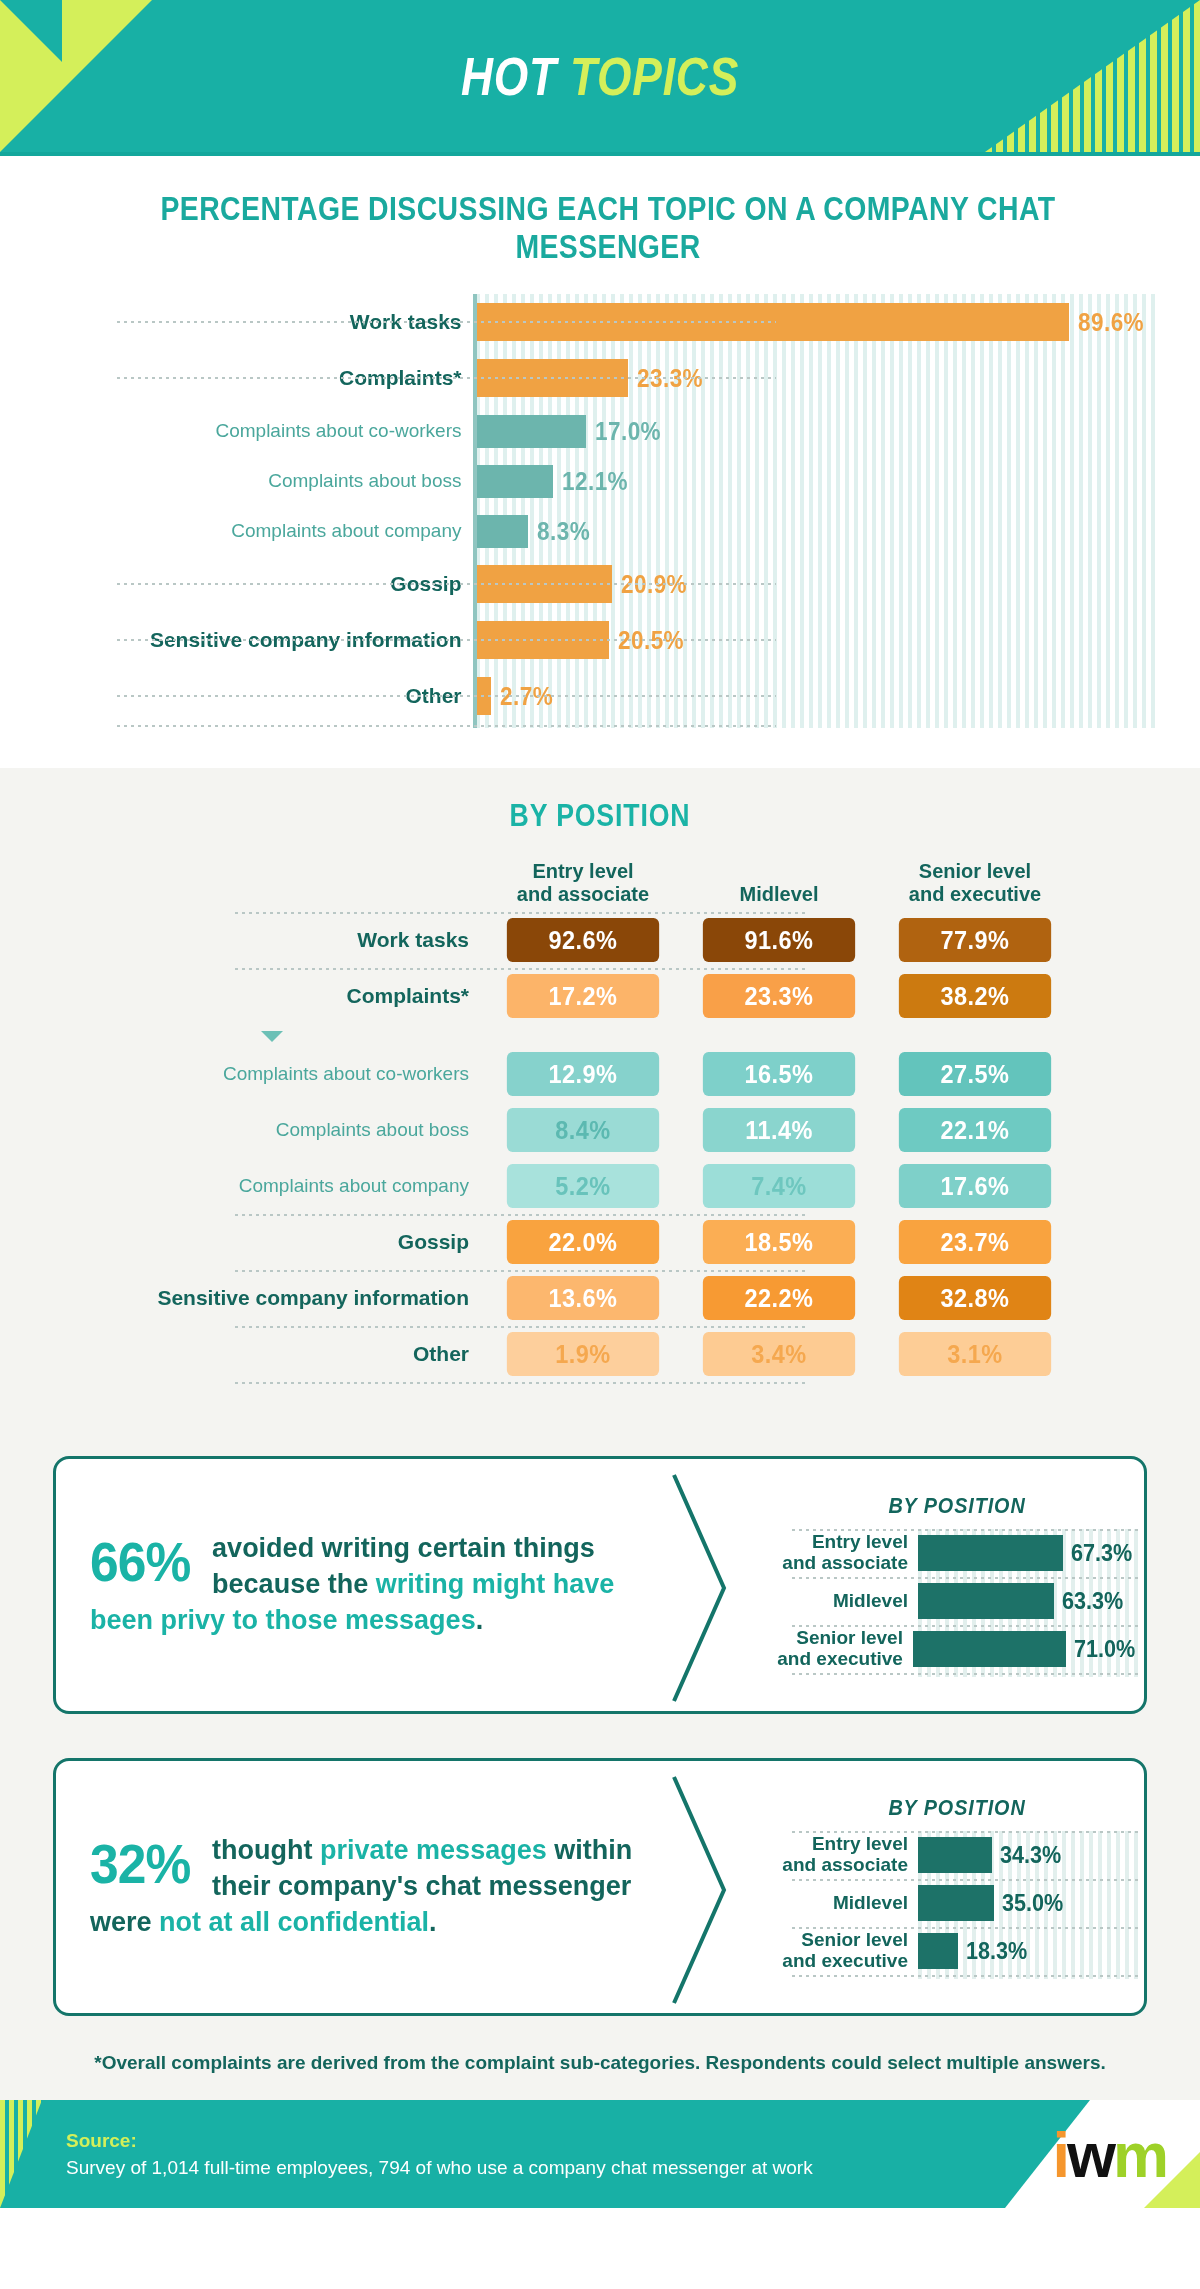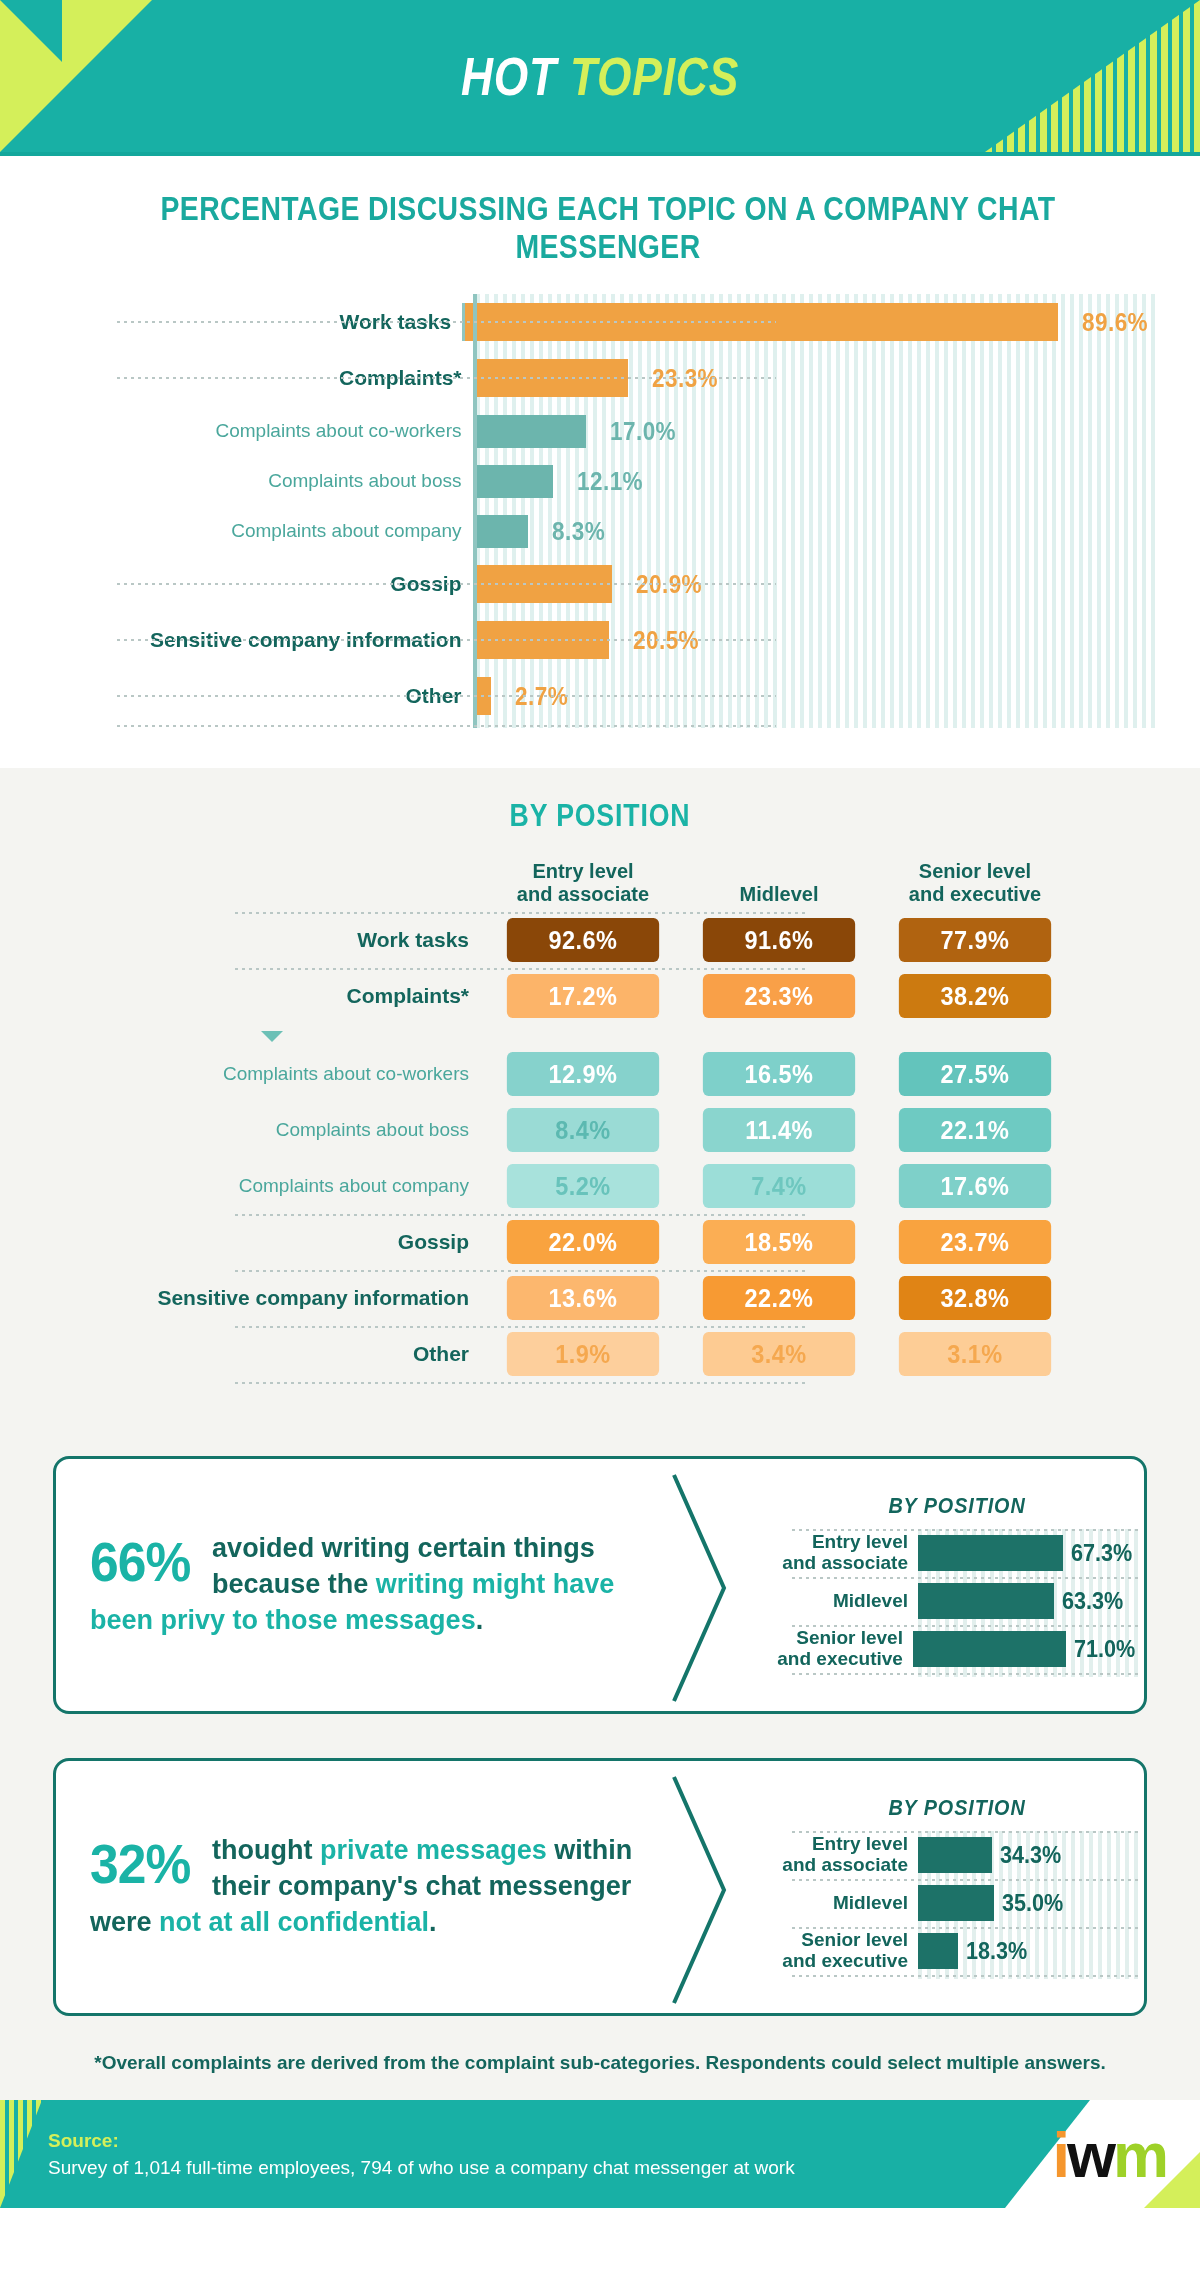--- a/index.html
+++ b/index.html
@@ -97,21 +97,20 @@
     position: relative; z-index: 3;
   }
   .crow-label.major { font-weight: bold; color: #13655c; }
   .crow-label.minor { font-weight: normal; color: #4aa79c; font-size: 19px; }
   .crow-bararea {
     position: relative; z-index: 3;
     flex: 1;
     display: flex;
     align-items: center;
     height: 100%;
-    gap: 15px;
   }
   .bar {
     height: 38px;
     border-left: 3px solid #8fc5c0;
     margin-left: -3px;
   }
   .crow.pad-sm .bar { height: 33px; }
   .bar.orange { background: #f0a243; }
   .bar.teal { background: #6cb5ad; }
   .bar-val {
@@ -315,21 +314,21 @@
     clip-path: polygon(0 0, 100% 0, 0 100%);
   }
   .footer-corner {
     position: absolute; right: 0; bottom: 0;
     width: 0; height: 0;
     border-bottom: 56px solid #d4ef5a;
     border-left: 56px solid transparent;
     z-index: 3;
   }
   .footer-text {
-    position: absolute; left: 48px; top: 30px; z-index: 4;
+    position: absolute; left: 66px; top: 30px; z-index: 4;
   }
   .footer-src {
     font-size: 19px; font-weight: bold; color: #d4ef5a; margin-bottom: 5px;
   }
   .footer-line { font-size: 19px; color: #ffffff; }
   .logo {
     position: absolute; right: 34px; top: 24px; z-index: 5;
     font-size: 63px; font-weight: bold;
     letter-spacing: -3px;
     line-height: 1;

